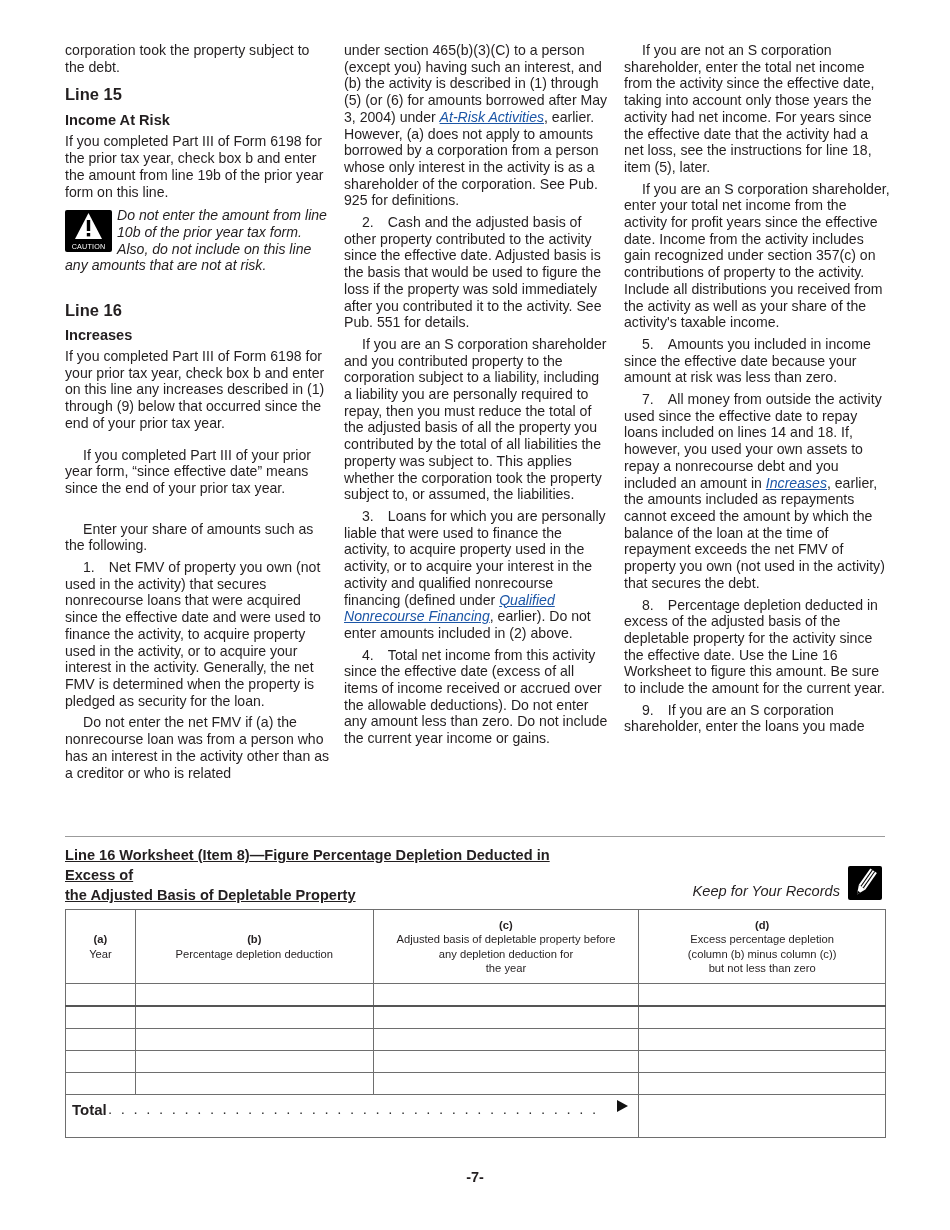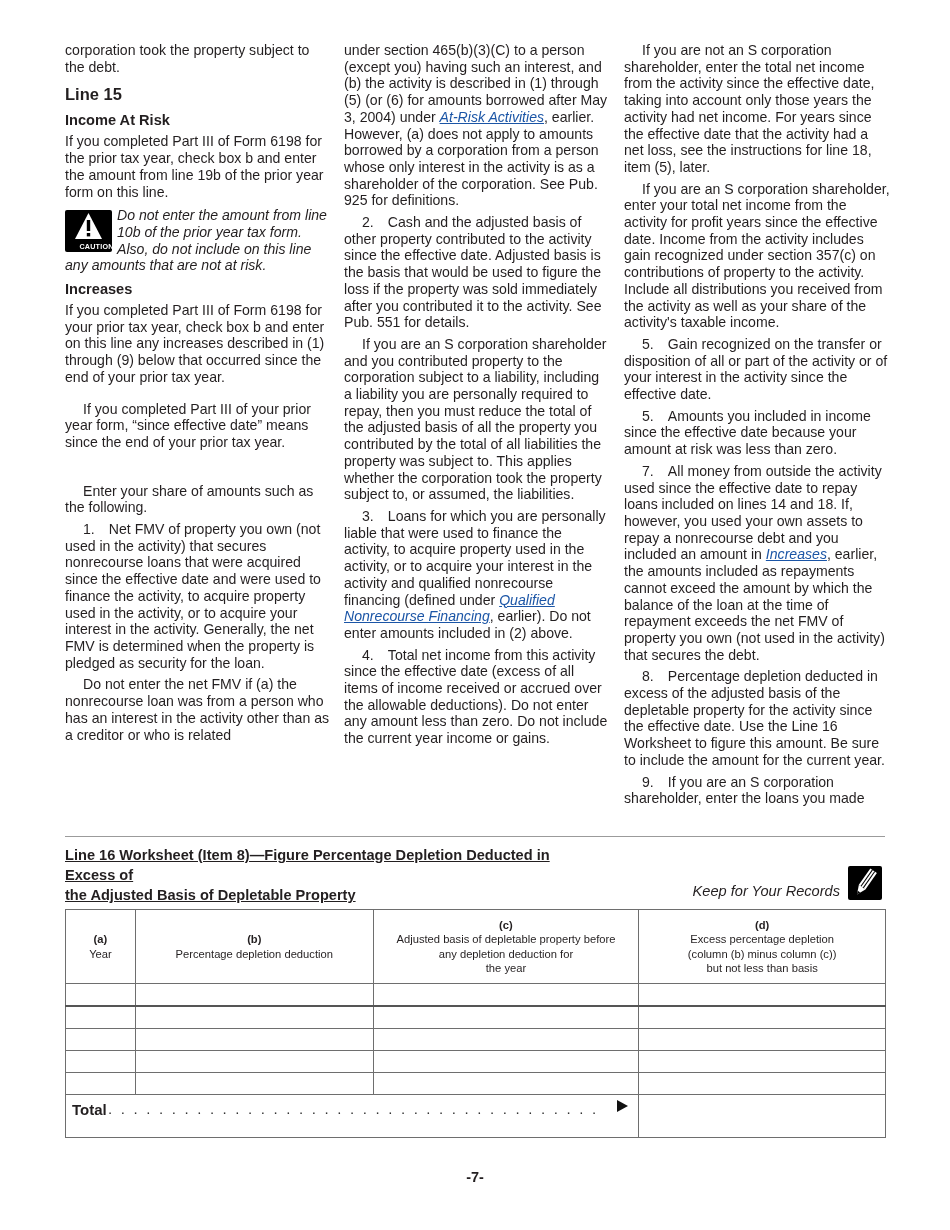--- a/index.html
+++ b/index.html
@@ -11,22 +11,22 @@
   .c3 { left: 624px; width: 266px; }
   p { margin: 0 0 5px 0; }
   .ind { text-indent: 18px; }
   h2 { font-size: 16.5px; font-weight: bold; margin: 0; line-height: 20px; }
   h3 { font-size: 14.6px; font-weight: bold; margin: 0; line-height: 20px; }
   a.lnk { color: #1b55a6; font-style: italic; text-decoration: underline; }
   .caution { position: relative; font-style: italic; }
   .caution-icon { float: left; width: 47px; height: 42px; background: #000; margin: 3px 5px 0 0;
                   position: relative; border-radius: 2px; }
   .caution-icon svg { position: absolute; left: 9px; top: 2px; }
-  .caution-icon .cl { position: absolute; bottom: 1px; left: 0; width: 63px; text-align: center;
-                      color: #fff; font-size: 7.2px; font-weight: bold; font-style: normal; line-height: 9px; letter-spacing: 0.2px; }
+  .caution-icon .cl { position: absolute; bottom: 1px; left: 0; width: 47px; text-align: center;
+                      color: #fff; font-size: 7.2px; font-weight: normal; font-style: normal; line-height: 9px; letter-spacing: 0.2px; }
   .rule { position: absolute; left: 65px; width: 820px; height: 1px; background: #9b9b9b; }
   .ws-title { position: absolute; left: 65px; top: 845px; width: 560px; font-size: 14.6px; font-weight: bold; line-height: 20px; text-decoration: underline; }
   .keep { position: absolute; left: 640px; top: 883px; width: 200px; text-align: right; font-style: italic; font-size: 14.6px; }
   .pencil { position: absolute; left: 848px; top: 866px; width: 34px; height: 34px; background: #000; border-radius: 2px; }
   table.ws { position: absolute; left: 65px; top: 909px; width: 821px; border-collapse: collapse; font-size: 11.2px; }
   table.ws td, table.ws th { border: 1px solid #6e6e6e; padding: 0; }
   table.ws th { font-weight: normal; text-align: center; height: 73px; line-height: 14.5px; vertical-align: middle; }
   table.ws th b { font-weight: bold; }
   table.ws tr.r td { height: 21px; }
   table.ws tr.r1 td { border-bottom: 2px solid #555; }
@@ -48,40 +48,40 @@
     <div class="caution-icon">
       <svg width="29" height="29" viewBox="0 0 29 29">
         <polygon points="14.5,1 28,27 1,27" fill="#fff"></polygon>
         <rect x="12.8" y="8" width="3.4" height="11" fill="#000"></rect>
         <rect x="12.8" y="21" width="3.4" height="3.4" fill="#000"></rect>
       </svg>
       <div class="cl">CAUTION</div>
     </div>
     <span>Do not enter the amount from line 10b of the prior year tax form. Also, do not include on this line any amounts that are not at risk.</span>
   </div>
+  <h2 style="margin-top:26px">Line 16</h2>
   <h3 style="margin-top:5px">Increases</h3>
   <p style="margin-top:3px">If you completed Part III of Form 6198 for your prior tax year, check box b and enter on this line any increases described in (1) through (9) below that occurred since the end of your prior tax year.</p>
   <p class="ind" style="margin-top:15px">If you completed Part III of your prior year form, “since effective date” means since the end of your prior tax year.</p>
-  <p class="ind" style="margin-top:32px">Enter your share of amounts such as the following.</p>
+  <p class="ind" style="margin-top:24px">Enter your share of amounts such as the following.</p>
   <p class="ind">1. Net FMV of property you own (not used in the activity) that secures nonrecourse loans that were acquired since the effective date and were used to finance the activity, to acquire property used in the activity, or to acquire your interest in the activity. Generally, the net FMV is determined when the property is pledged as security for the loan.</p>
   <p class="ind">Do not enter the net FMV if (a) the nonrecourse loan was from a person who has an interest in the activity other than as a creditor or who is related</p>
 </div>
 
 <div class="col c2">
   <p><span>under section 465(b)(3)(C) to a person (except you) having such an interest, and (b) the activity is described in (1) through (5) (or (6) for amounts borrowed after May 3, 2004) under </span><a class="lnk">At-Risk Activities</a><span>, earlier. However, (a) does not apply to amounts borrowed by a corporation from a person whose only interest in the activity is as a shareholder of the corporation. See Pub. 925 for definitions.</span></p>
   <p class="ind">2. Cash and the adjusted basis of other property contributed to the activity since the effective date. Adjusted basis is the basis that would be used to figure the loss if the property was sold immediately after you contributed it to the activity. See Pub. 551 for details.</p>
   <p class="ind">If you are an S corporation shareholder and you contributed property to the corporation subject to a liability, including a liability you are personally required to repay, then you must reduce the total of the adjusted basis of all the property you contributed by the total of all liabilities the property was subject to. This applies whether the corporation took the property subject to, or assumed, the liabilities.</p>
   <p class="ind"><span>3. Loans for which you are personally liable that were used to finance the activity, to acquire property used in the activity, or to acquire your interest in the activity and qualified nonrecourse financing (defined under </span><a class="lnk">Qualified Nonrecourse Financing</a><span>, earlier). Do not enter amounts included in (2) above.</span></p>
   <p class="ind">4. Total net income from this activity since the effective date (excess of all items of income received or accrued over the allowable deductions). Do not enter any amount less than zero. Do not include the current year income or gains.</p>
 </div>
 
 <div class="col c3">
   <p class="ind">If you are not an S corporation shareholder, enter the total net income from the activity since the effective date, taking into account only those years the activity had net income. For years since the effective date that the activity had a net loss, see the instructions for line 18, item (5), later.</p>
   <p class="ind">If you are an S corporation shareholder, enter your total net income from the activity for profit years since the effective date. Income from the activity includes gain recognized under section 357(c) on contributions of property to the activity. Include all distributions you received from the activity as well as your share of the activity's taxable income.</p>
-  <p class="ind">5. Gain recognized on the transfer or disposition of all or part of the activity or of your interest in the activity since the effective date.</p>
   <p class="ind">5. Amounts you included in income since the effective date because your amount at risk was less than zero.</p>
   <p class="ind"><span>7. All money from outside the activity used since the effective date to repay loans included on lines 14 and 18. If, however, you used your own assets to repay a nonrecourse debt and you included an amount in </span><a class="lnk">Increases</a><span>, earlier, the amounts included as repayments cannot exceed the amount by which the balance of the loan at the time of repayment exceeds the net FMV of property you own (not used in the activity) that secures the debt.</span></p>
   <p class="ind">8. Percentage depletion deducted in excess of the adjusted basis of the depletable property for the activity since the effective date. Use the Line 16 Worksheet to figure this amount. Be sure to include the amount for the current year.</p>
   <p class="ind">9. If you are an S corporation shareholder, enter the loans you made</p>
 </div>
 
 <div class="rule" style="top:836px"></div>
 <div class="ws-title">
   <div>Line 16 Worksheet (Item 8)—Figure Percentage Depletion Deducted in</div>
   <div>Excess of</div>
@@ -105,21 +105,21 @@
       <col style="width:70px">
       <col style="width:238px">
       <col style="width:266px">
       <col style="width:247px">
     </colgroup>
   <thead>
     <tr>
       <th><b>(a)</b><br><span>Year</span></th>
       <th><b>(b)</b><br><span>Percentage depletion deduction</span></th>
       <th><b>(c)</b><br><span>Adjusted basis of depletable property before</span><br><span>any depletion deduction for</span><br><span>the year</span></th>
-      <th><b>(d)</b><br><span>Excess percentage depletion</span><br><span>(column (b) minus column (c))</span><br><span>but not less than basis</span></th>
+      <th><b>(d)</b><br><span>Excess percentage depletion</span><br><span>(column (b) minus column (c))</span><br><span>but not less than zero</span></th>
     </tr>
   </thead>
   <tbody>
     <tr class="r r1">
       <td></td>
       <td></td>
       <td></td>
       <td></td>
     </tr>
     <tr class="r">

